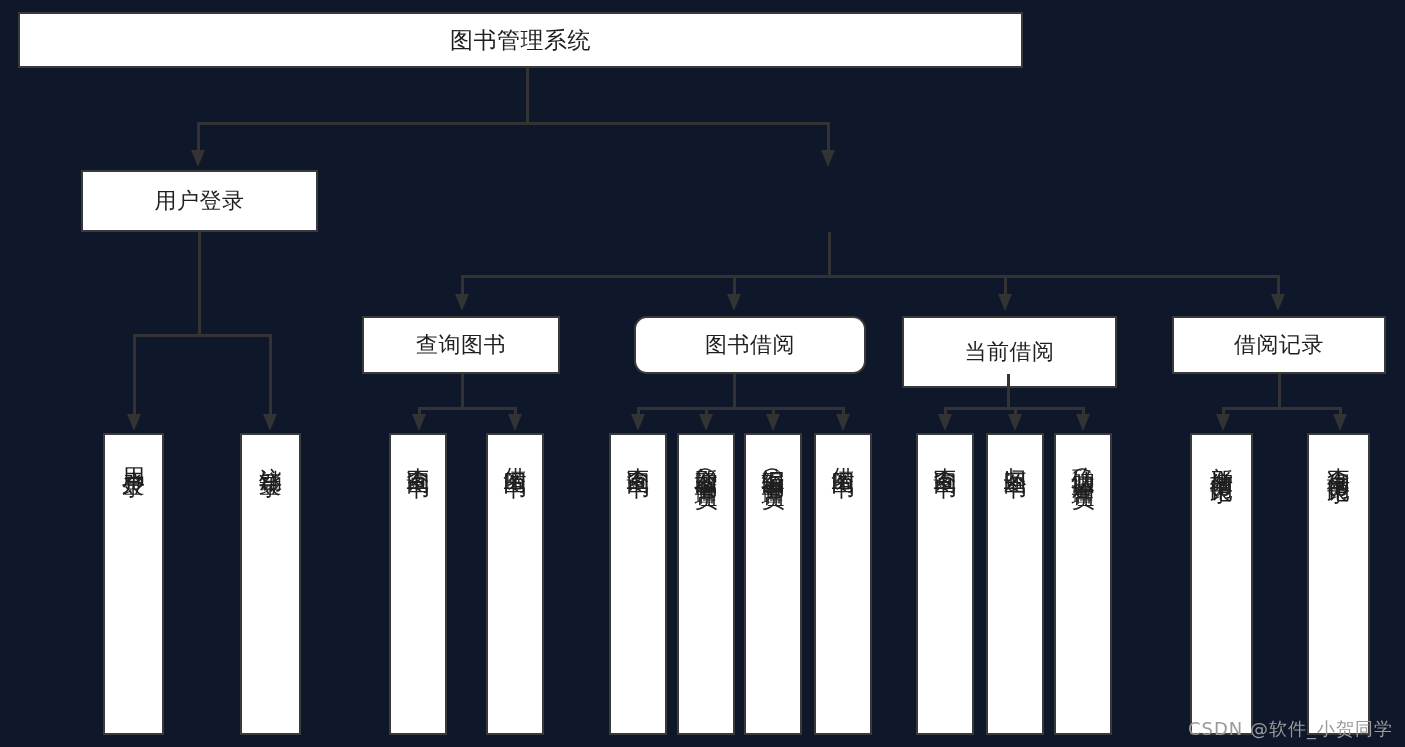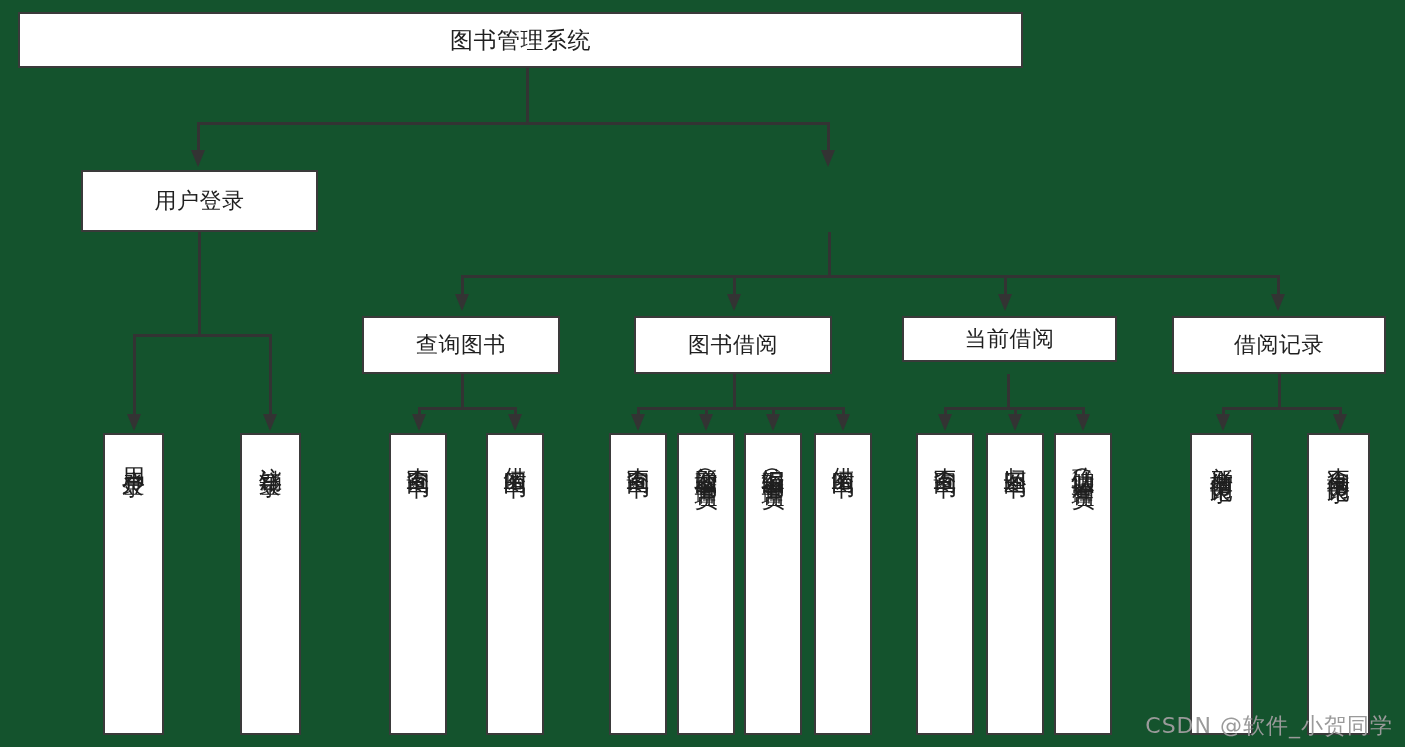--- a/index.html
+++ b/index.html
@@ -5,21 +5,21 @@
 <style>
   html,body{margin:0;padding:0;background:#ffffff;}
   body{
     font-family:"DejaVu Sans","Liberation Sans",sans-serif;
     color:#1a1a1a;
   }
   #diagram-root{
     position:relative;
     width:1405px;
     height:747px;
-    background:#14532d;
+    background:#0f172a;
     overflow:hidden;
   }
 
   
   .node{
     position:absolute;
     box-sizing:border-box;
     border:2.5px solid #3a3a3a;
     background:#ffffff;
     display:flex;
@@ -73,21 +73,21 @@
     border-left:7.5px solid transparent;
     border-right:7.5px solid transparent;
     border-top:17px solid #333333;
   }
 
   
   #watermark{
     position:absolute;
     right:12px;
     bottom:6px;
-    font-size:22px;
+    font-size:18px;
     color:#9a9a9a;
     letter-spacing:1px;
     white-space:nowrap;
     pointer-events:none;
   }
 </style>
 </head>
 <body>
 
 <div id="diagram-root">
@@ -123,24 +123,24 @@
   <div class="link v" style="left:1004px;top:275px;height:20px;"></div>
   <div class="link v" style="left:1277px;top:275px;height:20px;"></div>
   <div class="arrow" style="left:455px;top:294px;"></div>
   <div class="arrow" style="left:727px;top:294px;"></div>
   <div class="arrow" style="left:998px;top:294px;"></div>
   <div class="arrow" style="left:1271px;top:294px;"></div>
 
   <div class="node lvl3" style="left:362px;top:316px;width:198px;height:58px;">
     <span class="node-label">查询图书</span>
   </div>
-  <div class="node lvl3" style="left:634px;top:316px;width:198px;height:58px;">
+  <div class="node lvl3" style="left:634px;top:316px;width:232px;height:58px;border-radius:13px;">
     <span class="node-label">图书借阅</span>
   </div>
-  <div class="node lvl3" style="left:902px;top:316px;width:215px;height:46px;">
+  <div class="node lvl3" style="left:902px;top:316px;width:215px;height:72px;">
     <span class="node-label">当前借阅</span>
   </div>
   <div class="node lvl3" style="left:1172px;top:316px;width:214px;height:58px;">
     <span class="node-label">借阅记录</span>
   </div>
 
   <div class="link v" style="left:461px;top:374px;height:35px;"></div>
   <div class="link h" style="left:418px;top:407px;width:98px;"></div>
   <div class="link v" style="left:418px;top:407px;height:9px;"></div>
   <div class="link v" style="left:514px;top:407px;height:9px;"></div>

